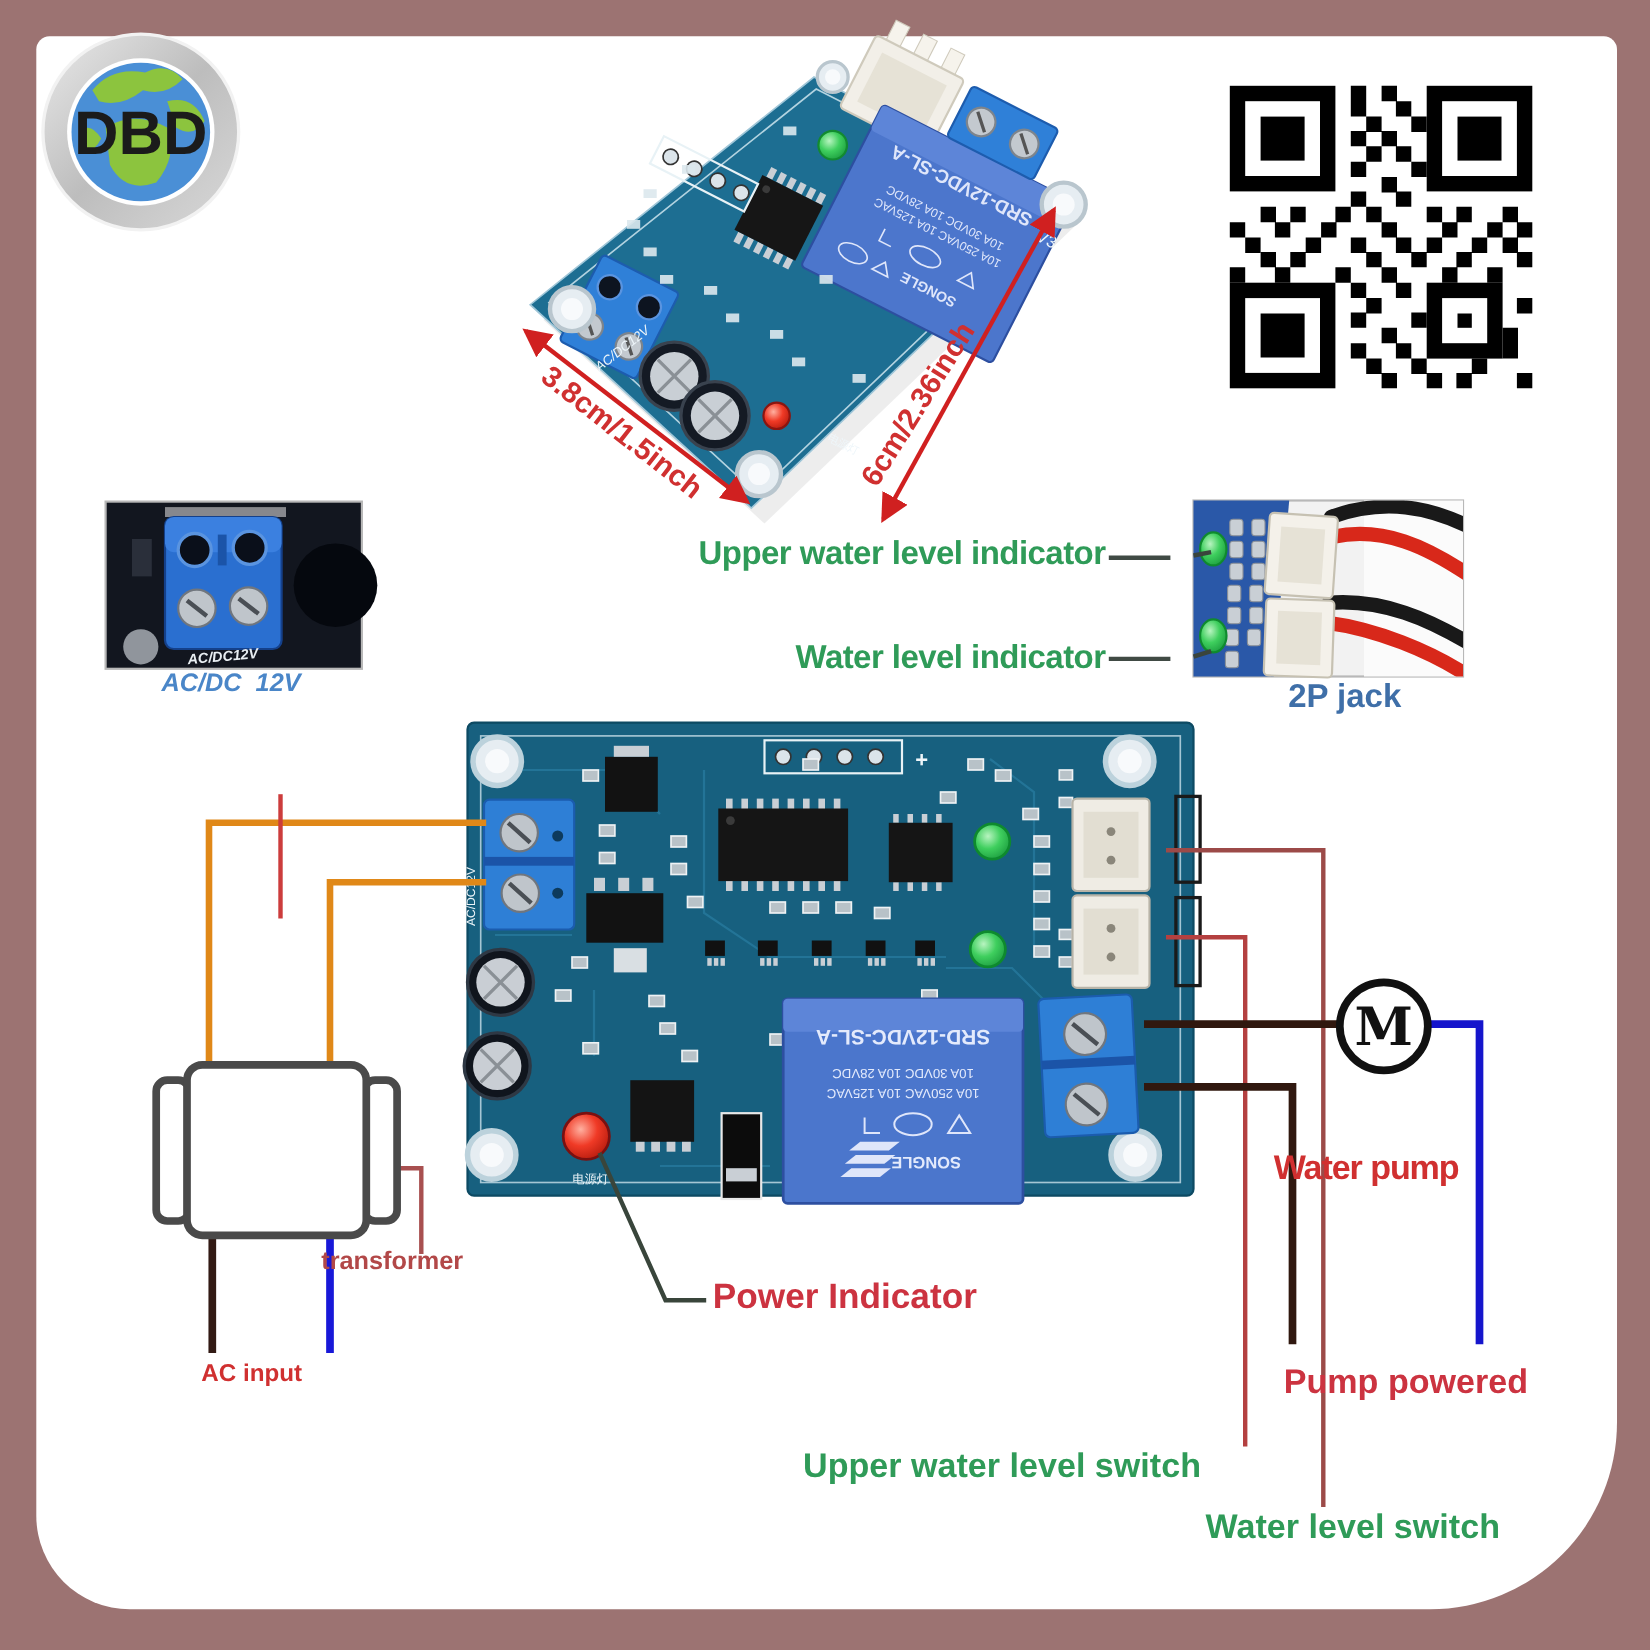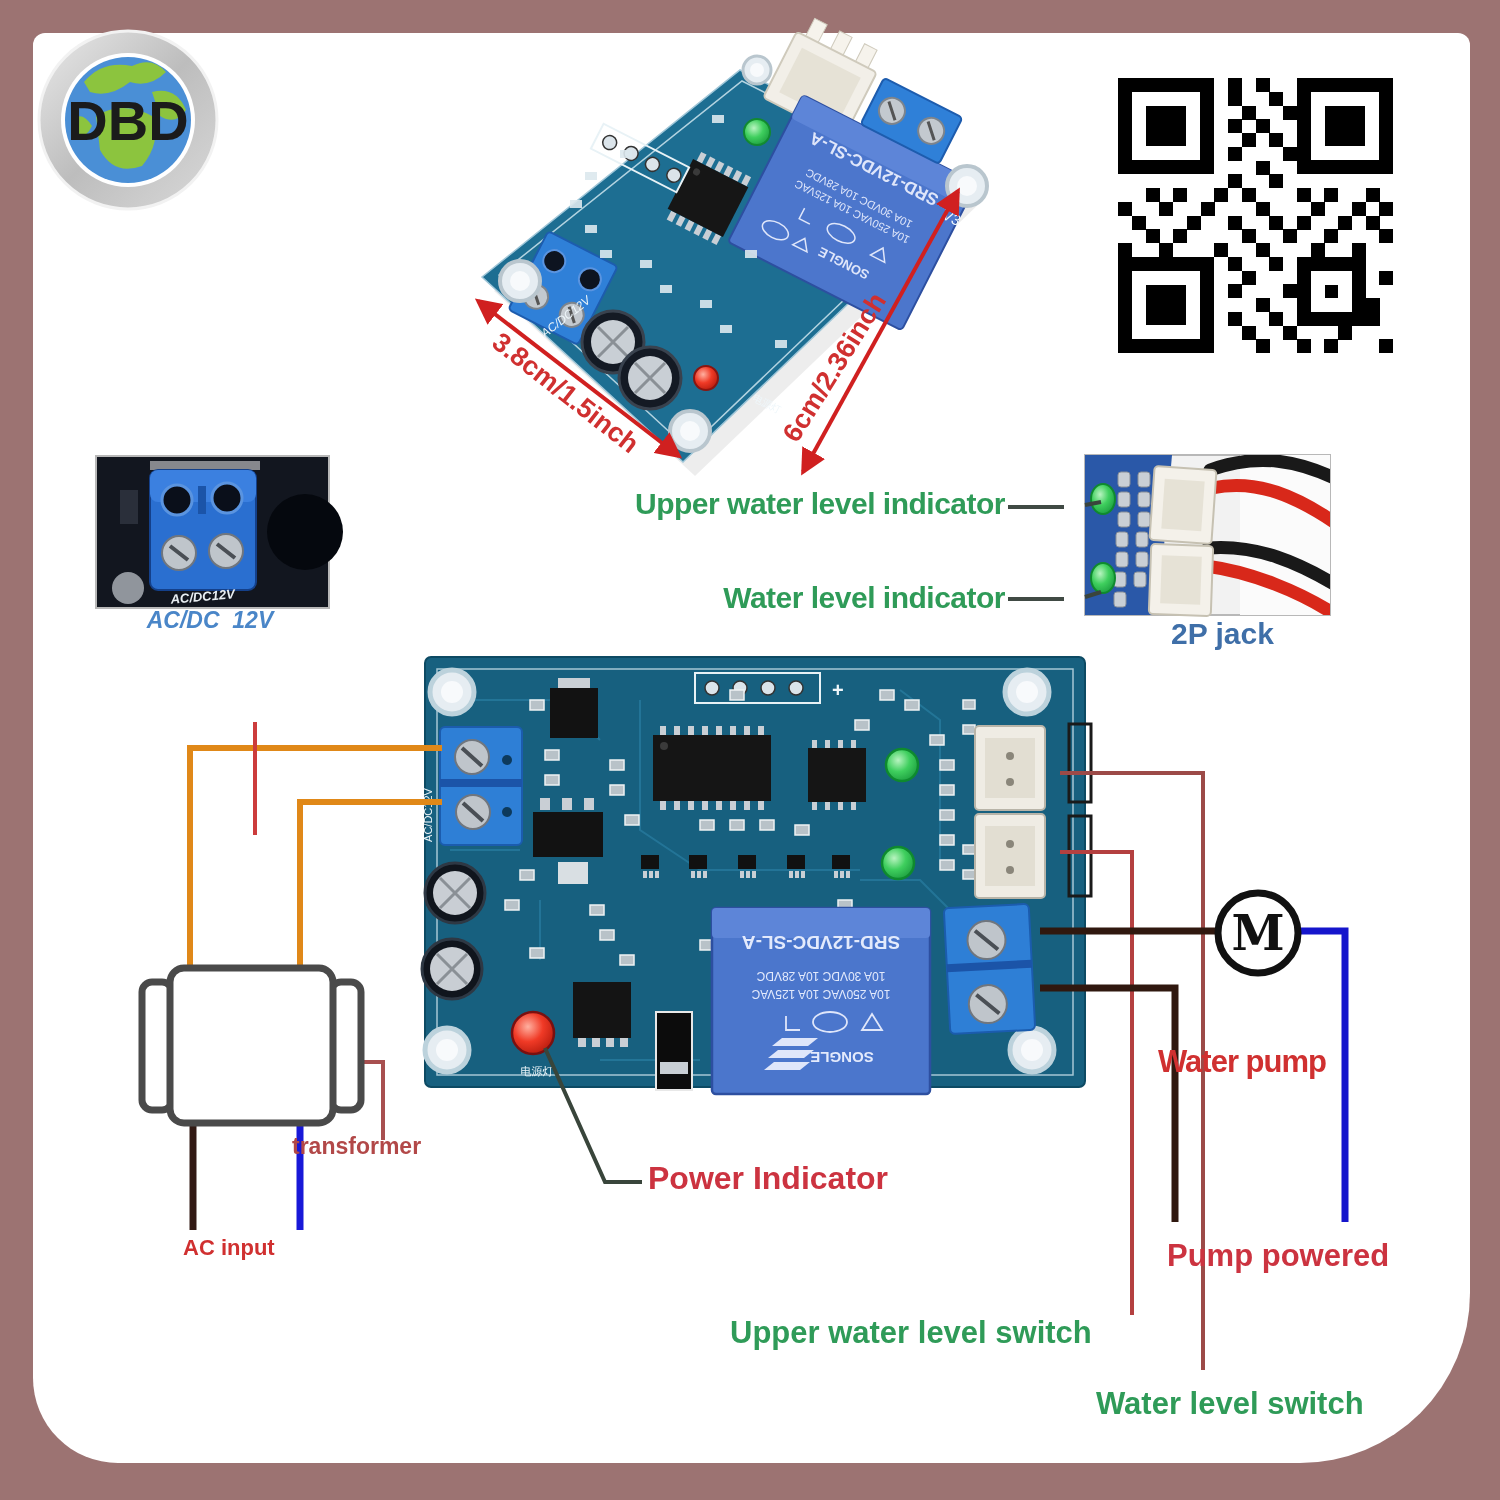--- a/index.html
+++ b/index.html
@@ -521,14 +521,14 @@
   <div class="lbl steel" style="left:1140px;top:618px;width:165px;text-align:center;font-size:30px;">2P jack</div>
 
   <div class="lbl blue-it" style="left:70px;top:608px;width:280px;text-align:center;font-size:23px;">AC/DC  12V</div>
 
   <div class="lbl maroon" style="left:292px;top:1134px;font-size:23px;">transformer</div>
   <div class="lbl red" style="left:183px;top:1236px;font-size:22px;font-weight:600;">AC input</div>
   <div class="lbl redm" style="left:648px;top:1162px;font-size:32px;">Power Indicator</div>
   <div class="lbl red" style="left:1158px;top:1020px;font-size:31px;font-weight:600;letter-spacing:-1px;margin-top:26px;">Water pump</div>
   <div class="lbl redm" style="left:1143px;top:1240px;font-size:31px;margin-left:24px;">Pump powered</div>
   <div class="lbl green" style="left:730px;top:1317px;font-size:31px;">Upper water level switch</div>
-  <div class="lbl green" style="left:1096px;top:1372px;font-size:31px;margin-top:16px;">Water level switch</div>
+  <div class="lbl green" style="left:1096px;top:1372px;font-size:31px;">Water level switch</div>
 </div>
 
 </body></html>

